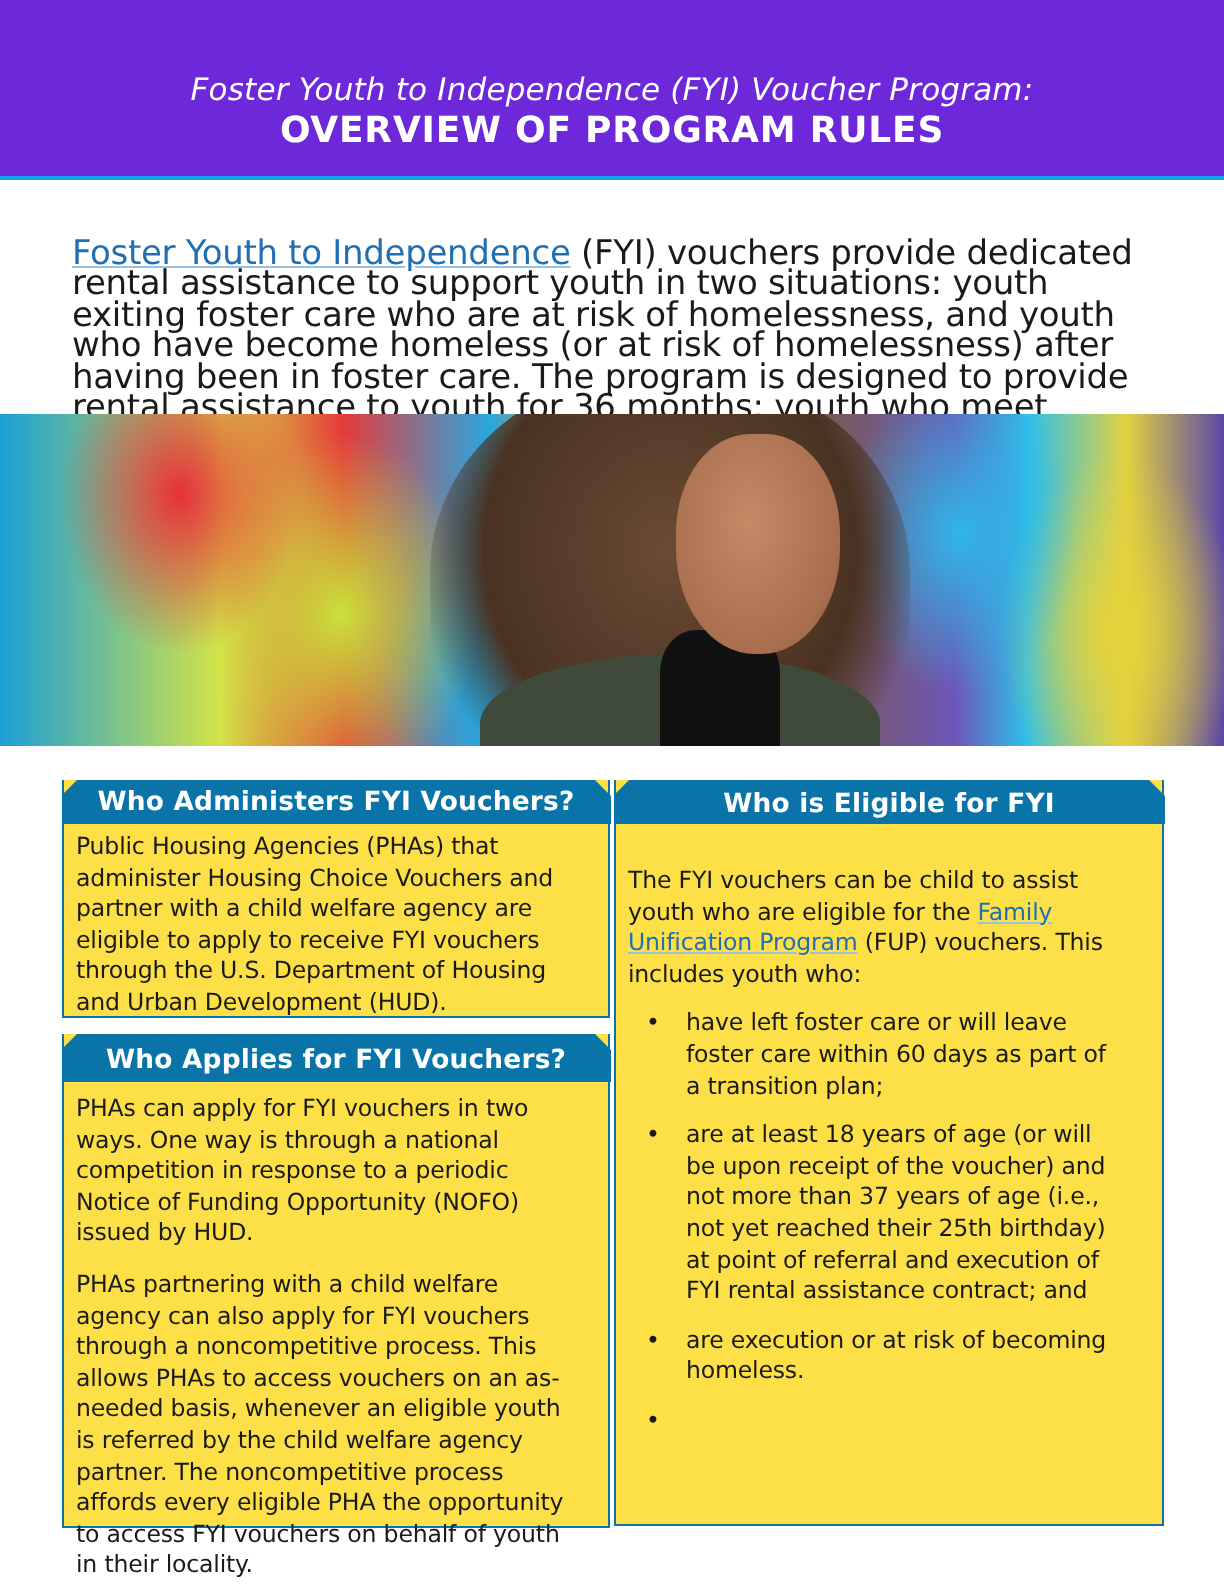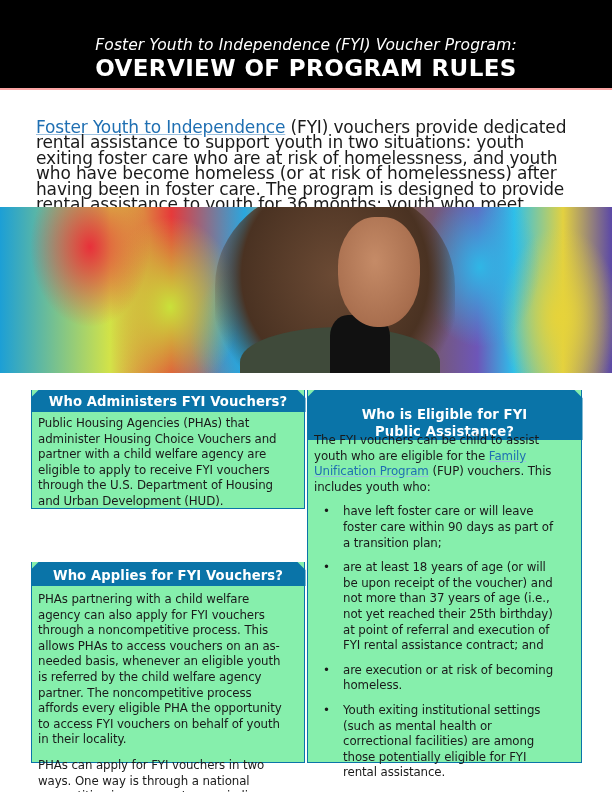--- a/index.html
+++ b/index.html
@@ -4,32 +4,32 @@
 <style>
   html, body { margin: 0; padding: 0; }
   body {
     width: 612px; height: 792px; position: relative; overflow: hidden;
     background: #ffffff;
     font-family: "DejaVu Sans", "Liberation Sans", sans-serif;
     color: #1a1a1a;
   }
   .banner {
     position: absolute; left: 0; top: 0; width: 612px; height: 88px;
-    background: #000000;
-    border-bottom: 2px solid #fca5a5;
+    background: #6d28d9;
+    border-bottom: 2px solid #0ea5e9;
     text-align: center; color: #ffffff;
   }
   .banner .subtitle {
     position: absolute; left: 0; right: 0; top: 36px;
     font-size: 15.5px; font-style: italic; font-weight: normal;
     letter-spacing: 0.1px;
   }
   .banner .title {
     position: absolute; left: 0; right: 0; top: 55px;
-    font-size: 23px; font-weight: bold; letter-spacing: 0.4px;
+    font-size: 18px; font-weight: bold; letter-spacing: 0.4px;
   }
   .intro {
     position: absolute; left: 36px; top: 120px; width: 548px;
     font-size: 17px; line-height: 15.4px; letter-spacing: -0.15px;
   }
   a.link { color: #1f6fb2; text-decoration: underline; text-decoration-color: #9cc1e0; }
   .photo {
     position: absolute; left: 0; top: 207px; width: 612px; height: 166px;
     overflow: hidden;
     background:
@@ -55,21 +55,21 @@
     position: absolute; left: 240px; top: 120px; width: 200px; height: 70px;
     border-radius: 50% 50% 0 0;
     background: #3f4a3a;
   }
   .photo .scarf {
     position: absolute; left: 330px; top: 108px; width: 60px; height: 70px;
     border-radius: 30% 30% 0 0;
     background: #111111;
   }
   .box {
-    position: absolute; border: 1.5px solid #0a74a8; border-top: none; background: #86efac;
+    position: absolute; border: 1.5px solid #0a74a8; border-top: none; background: #fde047;
     box-sizing: border-box;
   }
   .box-head {
     position: absolute; left: -1.5px; right: -1.5px; top: 0;
     background: #0a74a8; color: #ffffff; font-weight: bold; text-align: center;
     font-size: 13.2px; letter-spacing: 0.1px;
     clip-path: polygon(8px 0, calc(100% - 8px) 0, 100% 8px, 100% 100%, 0 100%, 0 8px);
   }
   .box-body {
     position: absolute; left: 6px; right: 22px;
@@ -101,51 +101,50 @@
 
 <div class="box" style="left:31px; top:390px; width:274px; height:119px;">
   <div class="box-head" style="height:22px; line-height:23px;">
     <span>Who Administers FYI Vouchers?</span>
   </div>
   <div class="box-body" style="top:26px;">
     <p>Public Housing Agencies (PHAs) that administer Housing Choice Vouchers and partner with a child welfare agency are eligible to apply to receive FYI vouchers through the U.S. Department of Housing and Urban Development (HUD).</p>
   </div>
 </div>
 
-<div class="box" style="left:31px; top:517px; width:274px; height:201px;margin-top:45px;">
+<div class="box" style="left:31px; top:517px; width:274px; height:247px;">
   <div class="box-head" style="height:24px; line-height:27px;">
     <span>Who Applies for FYI Vouchers?</span>
   </div>
   <div class="box-body" style="top:30px;">
+    <p>PHAs can apply for FYI vouchers in two ways. One way is through a national competition in response to a periodic Notice of Funding Opportunity (NOFO) issued by HUD.</p>
     <p>PHAs partnering with a child welfare agency can also apply for FYI vouchers through a noncompetitive process. This allows PHAs to access vouchers on an as-needed basis, whenever an eligible youth is referred by the child welfare agency partner. The noncompetitive process affords every eligible PHA the opportunity to access FYI vouchers on behalf of youth in their locality.</p>
-    <p>PHAs can apply for FYI vouchers in two ways. One way is through a national competition in response to a periodic Notice of Funding Opportunity (NOFO) issued by HUD.</p>
   </div>
 </div>
 
 <div class="box" style="left:307px; top:390px; width:275px; height:373px;">
-  <div class="box-head" style="height:50px; line-height:17px; padding-top:16px; box-sizing:border-box;">
+  <div class="box-head" style="height:22px; line-height:17px; padding-top:4px; box-sizing:border-box;">
     <div>Who is Eligible for FYI</div>
     <div>Public Assistance?</div>
   </div>
   <div class="box-body" style="top:43px;">
     <div>
       <span>The FYI vouchers can be child to assist youth who are eligible for the </span><a class="link">Family Unification Program</a><span> (FUP) vouchers. This includes youth who:</span>
     </div>
     <ul class="elig">
       <li>
         <span class="bullet">•</span>
-        <span>have left foster care or will leave foster care within 90 days as part of a transition plan;</span>
+        <span>have left foster care or will leave foster care within 60 days as part of a transition plan;</span>
       </li>
       <li>
         <span class="bullet">•</span>
         <span>are at least 18 years of age (or will be upon receipt of the voucher) and not more than 37 years of age (i.e., not yet reached their 25th birthday) at point of referral and execution of FYI rental assistance contract; and</span>
       </li>
       <li>
         <span class="bullet">•</span>
         <span>are execution or at risk of becoming homeless.</span>
       </li>
       <li>
         <span class="bullet">•</span>
-        <span>Youth exiting institutional settings (such as mental health or correctional facilities) are among those potentially eligible for FYI rental assistance.</span>
       </li>
     </ul>
   </div>
 </div>
 
 </body></html>

